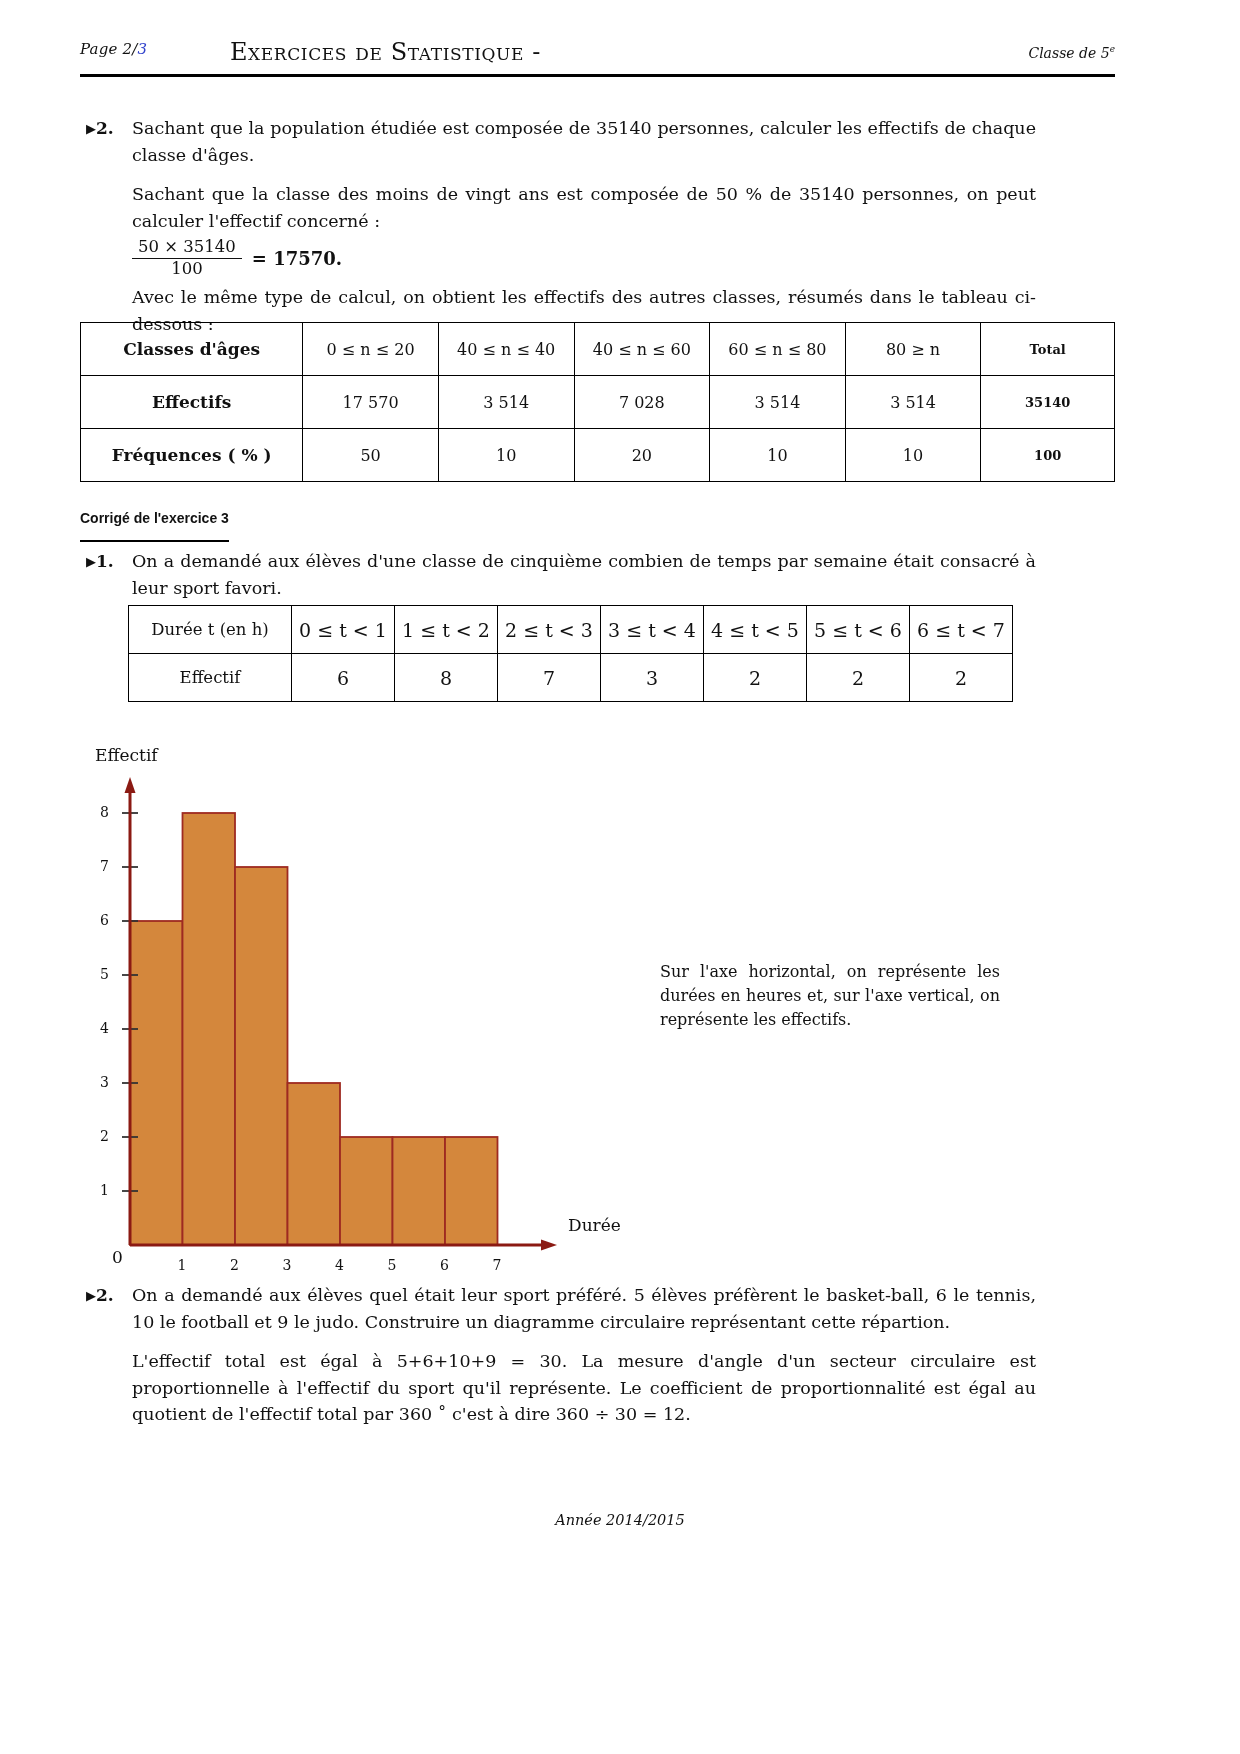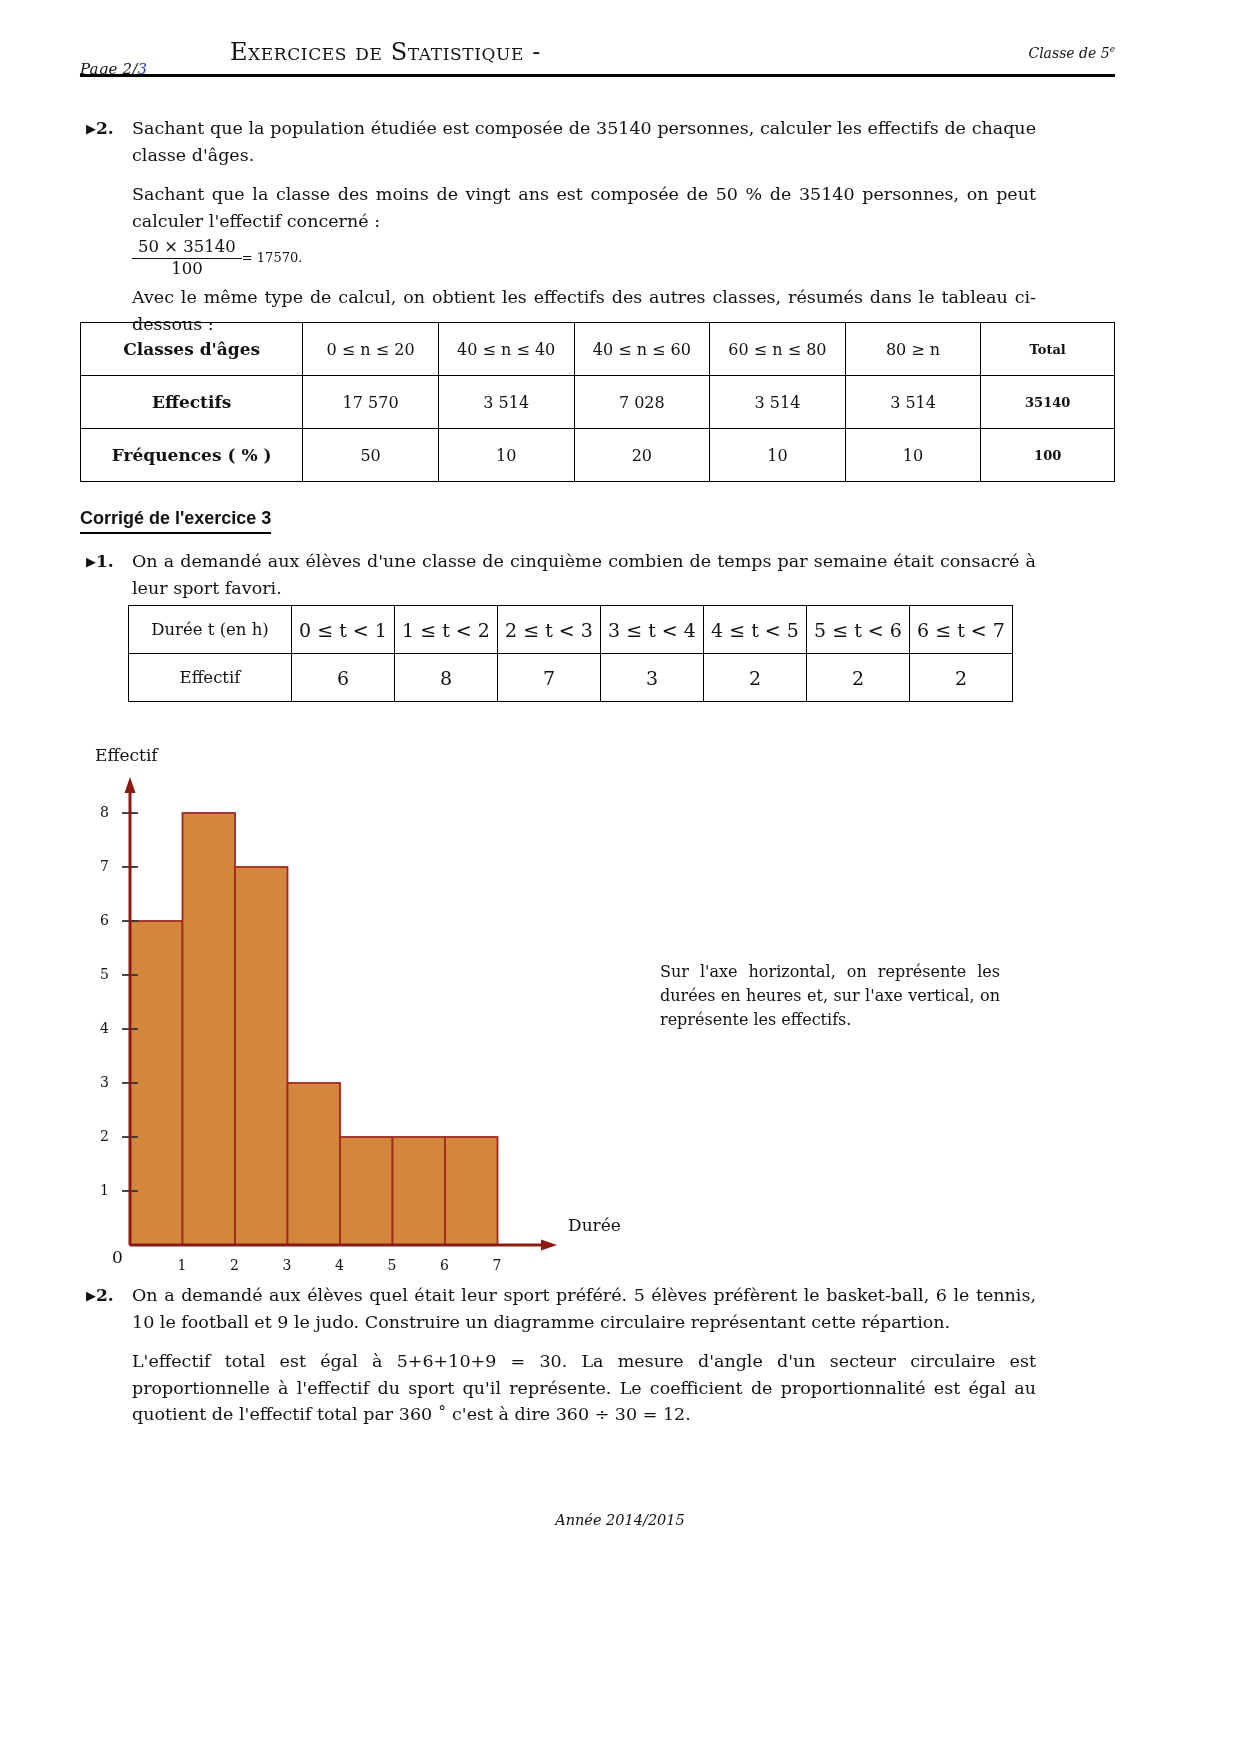--- a/index.html
+++ b/index.html
@@ -11,21 +11,21 @@
     position:relative;
     overflow:hidden;
   }
   .page { position:absolute; left:0; top:0; width:1240px; height:1754px; }
 
   
   .header {
     position:absolute; left:80px; top:38px; width:1035px; height:34px;
   }
   .hdr-left {
-    position:absolute; left:0; top:22px;
+    position:absolute; left:0; top:2px;
     font-style:italic; font-size:15px; letter-spacing:.2px;
   }
   .hdr-left .pg-total { color:#3344cc; }
   .hdr-center {
     position:absolute; left:150px; top:0px;
     font-size:24px; font-variant:small-caps; letter-spacing:.6px;
     white-space:nowrap;
   }
   .hdr-right {
     position:absolute; right:0; top:6px;
@@ -54,42 +54,42 @@
   .para + .para { margin-top:13px; }
 
   
   .frac-line { display:flex; align-items:center; margin-top:4px; }
   .frac {
     display:inline-block; text-align:center; vertical-align:middle;
     font-size:16.5px; line-height:1.12;
   }
   .frac .num-f { padding:0 6px 1px 6px; }
   .frac .den-f { padding:1px 6px 0 6px; border-top:1.6px solid #111; }
-  .frac-eq { font-size:13px; }
+  .frac-eq { margin-left:10px; font-size:18px;font-weight:bold; }
 
   
   table.grid { border-collapse:collapse; }
   table.grid td {
     border:1.3px solid #000;
     text-align:center; vertical-align:middle;
   }
   
   #table1 { position:absolute; left:80px; top:322px; }
   #table1 table { width:1035px; }
   #table1 td { height:50px; font-size:16px; }
   #table1 td.rowhead { font-weight:bold; font-size:17px; width:215px; }
   #table1 td.total { font-weight:bold; font-size:13px; width:128px; }
   #table1 td.cls { width:130px; }
 
   
   #sect3 { left:80px; top:508px; }
   #sect3 .title {
     font-family:"Liberation Sans", sans-serif;
-    font-weight:bold; font-size:18px;
-    display:inline-block; padding-bottom:3px;
+    font-weight:bold; font-size:14px;
+    display:inline-block; padding-bottom:14px;
     border-bottom:2.4px solid #000;
   }
 
   
   #q1-ex3 { left:86px; top:548px; width:950px; }
   #q1-ex3 .row { display:flex; }
   #q1-ex3 .num { width:46px; flex:0 0 46px; }
   #q1-ex3 .txt { flex:1; }
 
   

